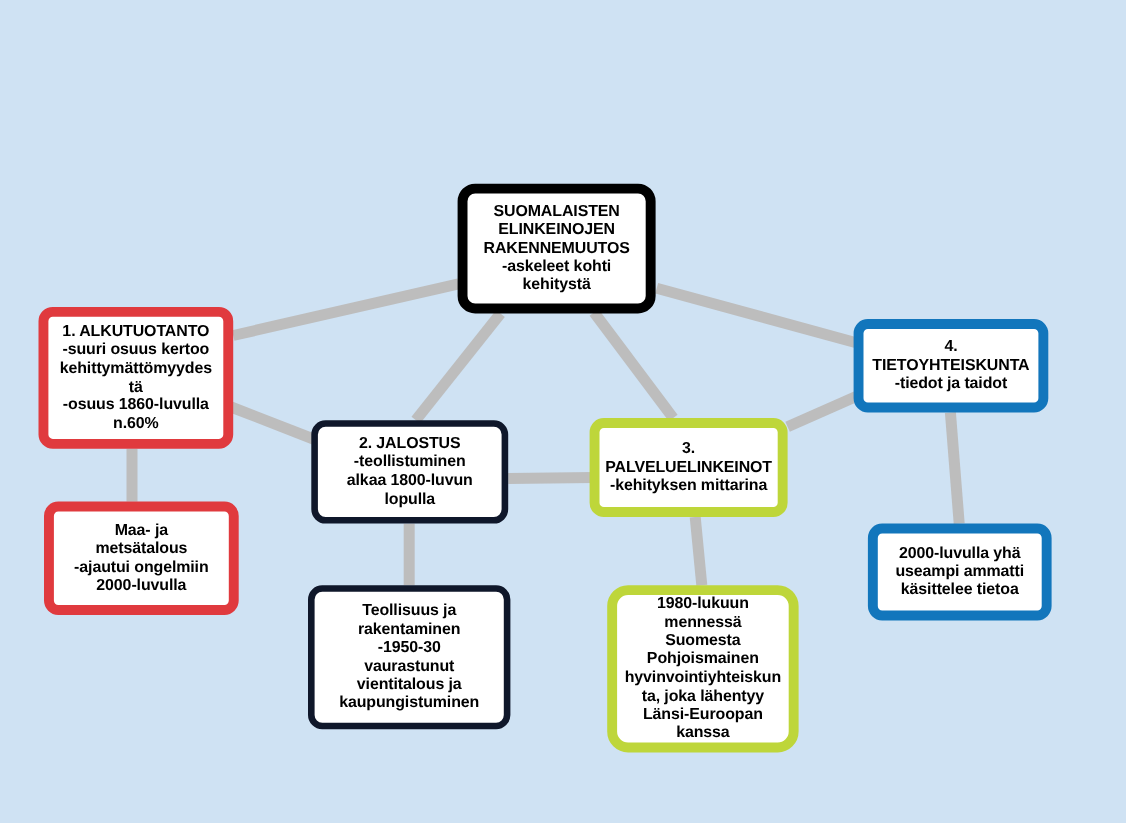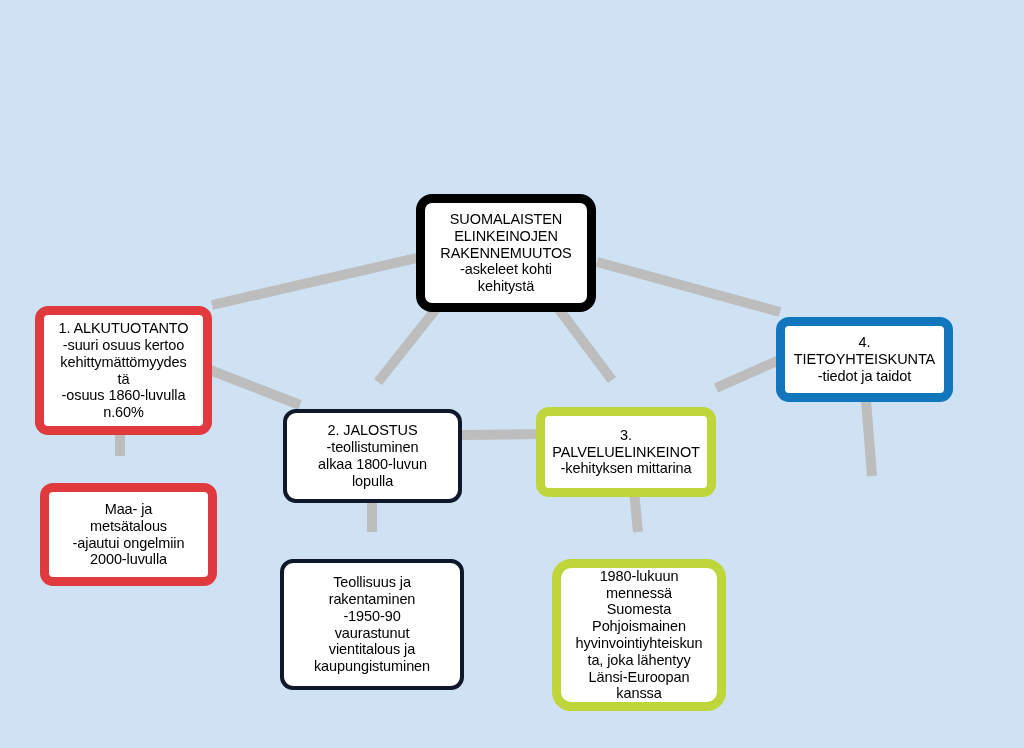--- a/index.html
+++ b/index.html
@@ -30,39 +30,38 @@
   .node {
     position: absolute;
     z-index: 2;
     box-sizing: border-box;
     background: #ffffff;
     display: flex;
     align-items: center;
     justify-content: center;
     text-align: center;
     color: #000000;
-    font-weight: normal;
+    font-weight: bold;
     line-height: 1.16;
     letter-spacing: -0.1px;
     white-space: pre-line;
     overflow: hidden;
-    margin-top: 27px;
   }
   .node-central {
     border: 9px solid #000000;
     border-radius: 16px;
     font-size: 14.5px;
   }
   .node-red {
     border: 9px solid #e03a3e;
     border-radius: 13px;
     font-size: 14.5px;
   }
   .node-orange {
-    border: 4px solid #0f172a;
+    border: 6px solid #0f172a;
     border-radius: 13px;
     font-size: 14.5px;
   }
   .node-green {
     border: 9px solid #bed63a;
     border-radius: 13px;
     font-size: 14.5px;
   }
   .node-blue {
     border: 9px solid #1276bc;
@@ -122,21 +121,21 @@
   <div class="node node-orange" style="left:283px; top:382px; width:179px; height:94px;">
     <span class="node-label">2. JALOSTUS
 -teollistuminen
 alkaa 1800-luvun
 lopulla</span>
   </div>
 
   <div class="node node-orange" style="left:280px; top:532px; width:184px; height:131px;">
     <span class="node-label">Teollisuus ja
 rakentaminen
--1950-90
+-1950-30
 vaurastunut
 vientitalous ja
 kaupungistuminen</span>
   </div>
 
   <div class="node node-green" style="left:536px; top:380px; width:180px; height:90px;">
     <span class="node-label">3.
 PALVELUELINKEINOT
 -kehityksen mittarina</span>
   </div>
@@ -151,14 +150,19 @@
 Länsi-Euroopan
 kanssa</span>
   </div>
 
   <div class="node node-blue" style="left:776px; top:290px; width:177px; height:85px;">
     <span class="node-label">4.
 TIETOYHTEISKUNTA
 -tiedot ja taidot</span>
   </div>
 
+  <div class="node node-blue" style="left:789px; top:476px; width:167px; height:88px;">
+    <span class="node-label">2000-luvulla yhä
+useampi ammatti
+käsittelee tietoa</span>
+  </div>
 
 </div>
 
 </body></html>

